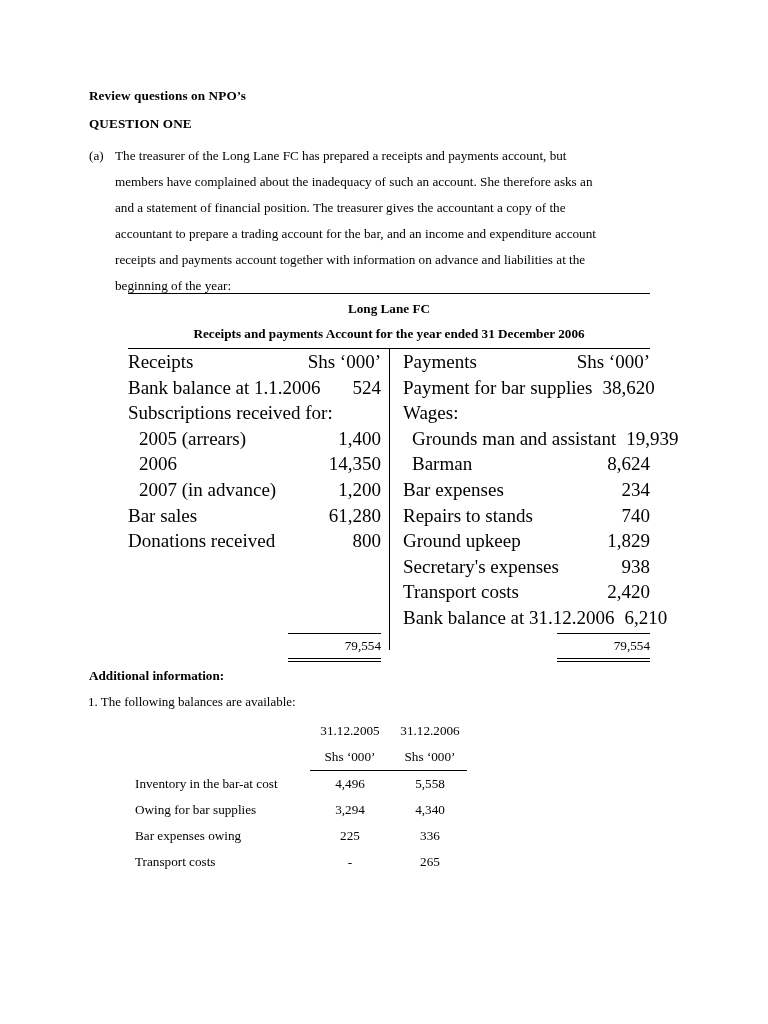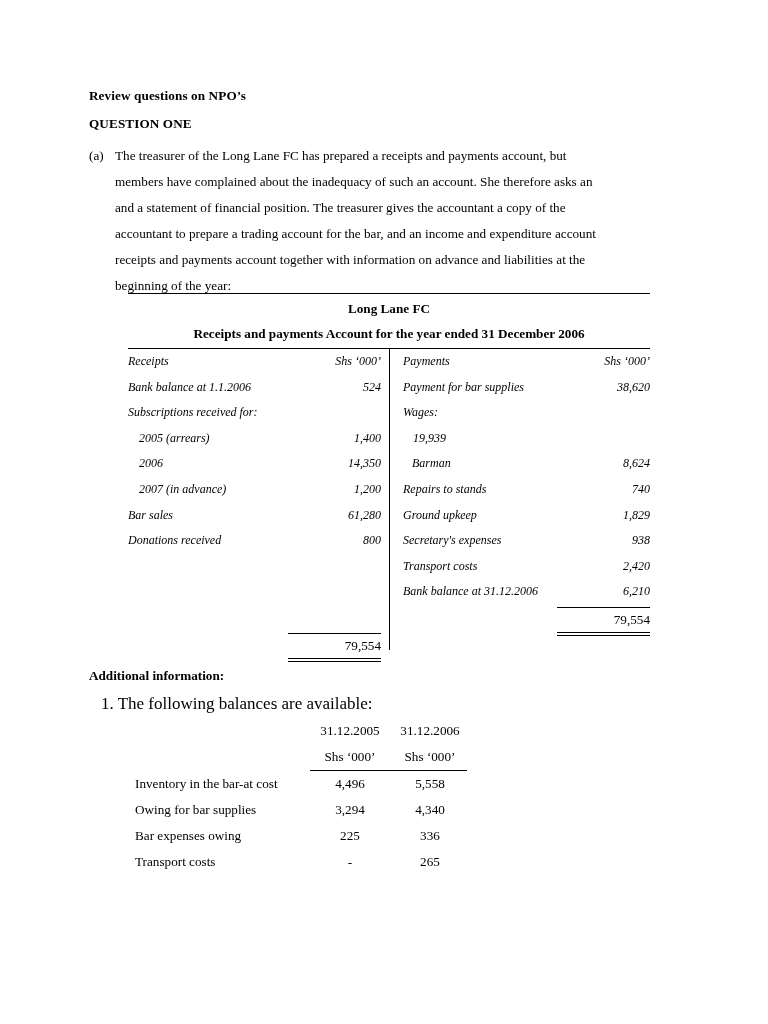--- a/index.html
+++ b/index.html
@@ -111,24 +111,23 @@
     position: absolute;
     left: 50%;
     top: 0;
     width: 0;
     border-left: 1.3px solid #000;
     height: 301px;
   }
   .rp-row {
     display: flex;
     justify-content: space-between;
-    font-size: 12px;
+    font-size: 19px;
     line-height: 25.6px;
     white-space: nowrap;
-    font-style: italic;
   }
   .rp-row .lbl { flex: 1 1 auto; }
   .rp-row .amt { flex: 0 0 auto; text-align: right; padding-left: 10px; }
   .indent-1 { padding-left: 11px; }
   .indent-r { padding-left: 9px; }
   .rp-spacer { height: 25.6px; }
 
   .total-wrap {
     margin-top: 2px;
     position: relative;
@@ -157,23 +156,23 @@
   
   .addl-heading {
     position: absolute;
     left: 89px;
     top: 668px;
     font-size: 13.2px;
     font-weight: bold;
   }
   .addl-line {
     position: absolute;
-    left: 101px;
+    left: 88px;
     top: 694px;
-    font-size: 17px;
+    font-size: 13px;
   }
 
   .bal-table {
     position: absolute;
     left: 135px;
     top: 718px;
     width: 340px;
     font-size: 13.2px;
   }
   .bal-head-row {
@@ -282,25 +281,30 @@
 
         <div class="rp-row">
           <span class="lbl">Payment for bar supplies</span>
           <span class="amt">38,620</span>
         </div>
         <div class="rp-row">
           <span class="lbl">Wages:</span>
           <span class="amt"></span>
         </div>
         <div class="rp-row">
+          <span class="lbl indent-r">Grounds man and assistant</span>
           <span class="amt">19,939</span>
         </div>
         <div class="rp-row">
           <span class="lbl indent-r">Barman</span>
           <span class="amt">8,624</span>
+        </div>
+        <div class="rp-row">
+          <span class="lbl">Bar expenses</span>
+          <span class="amt">234</span>
         </div>
         <div class="rp-row">
           <span class="lbl">Repairs to stands</span>
           <span class="amt">740</span>
         </div>
         <div class="rp-row">
           <span class="lbl">Ground upkeep</span>
           <span class="amt">1,829</span>
         </div>
         <div class="rp-row">

